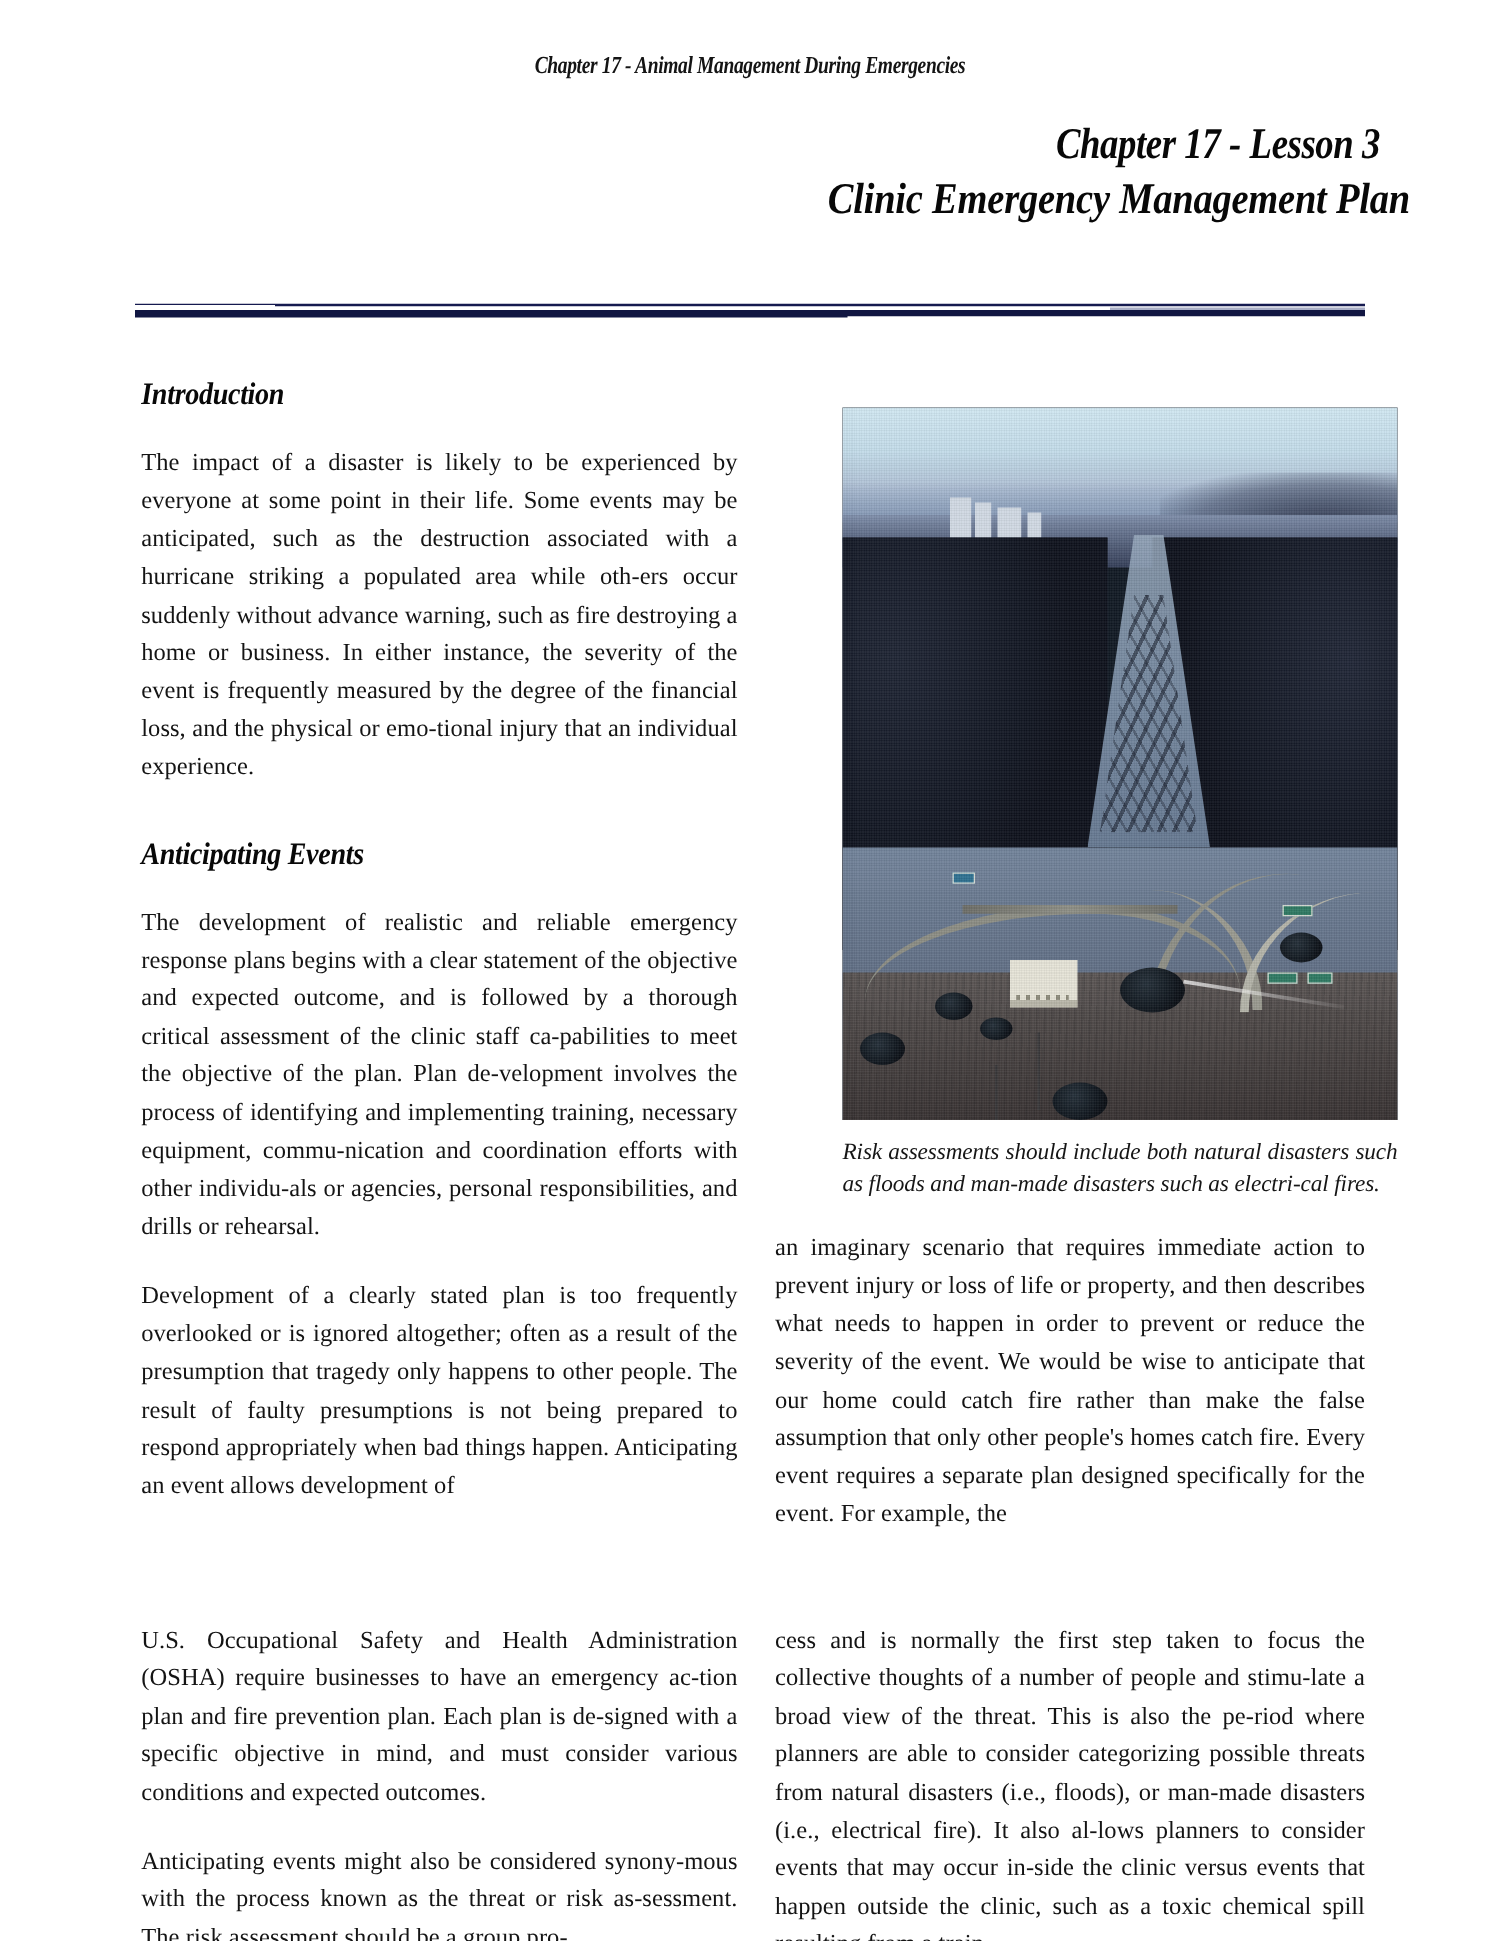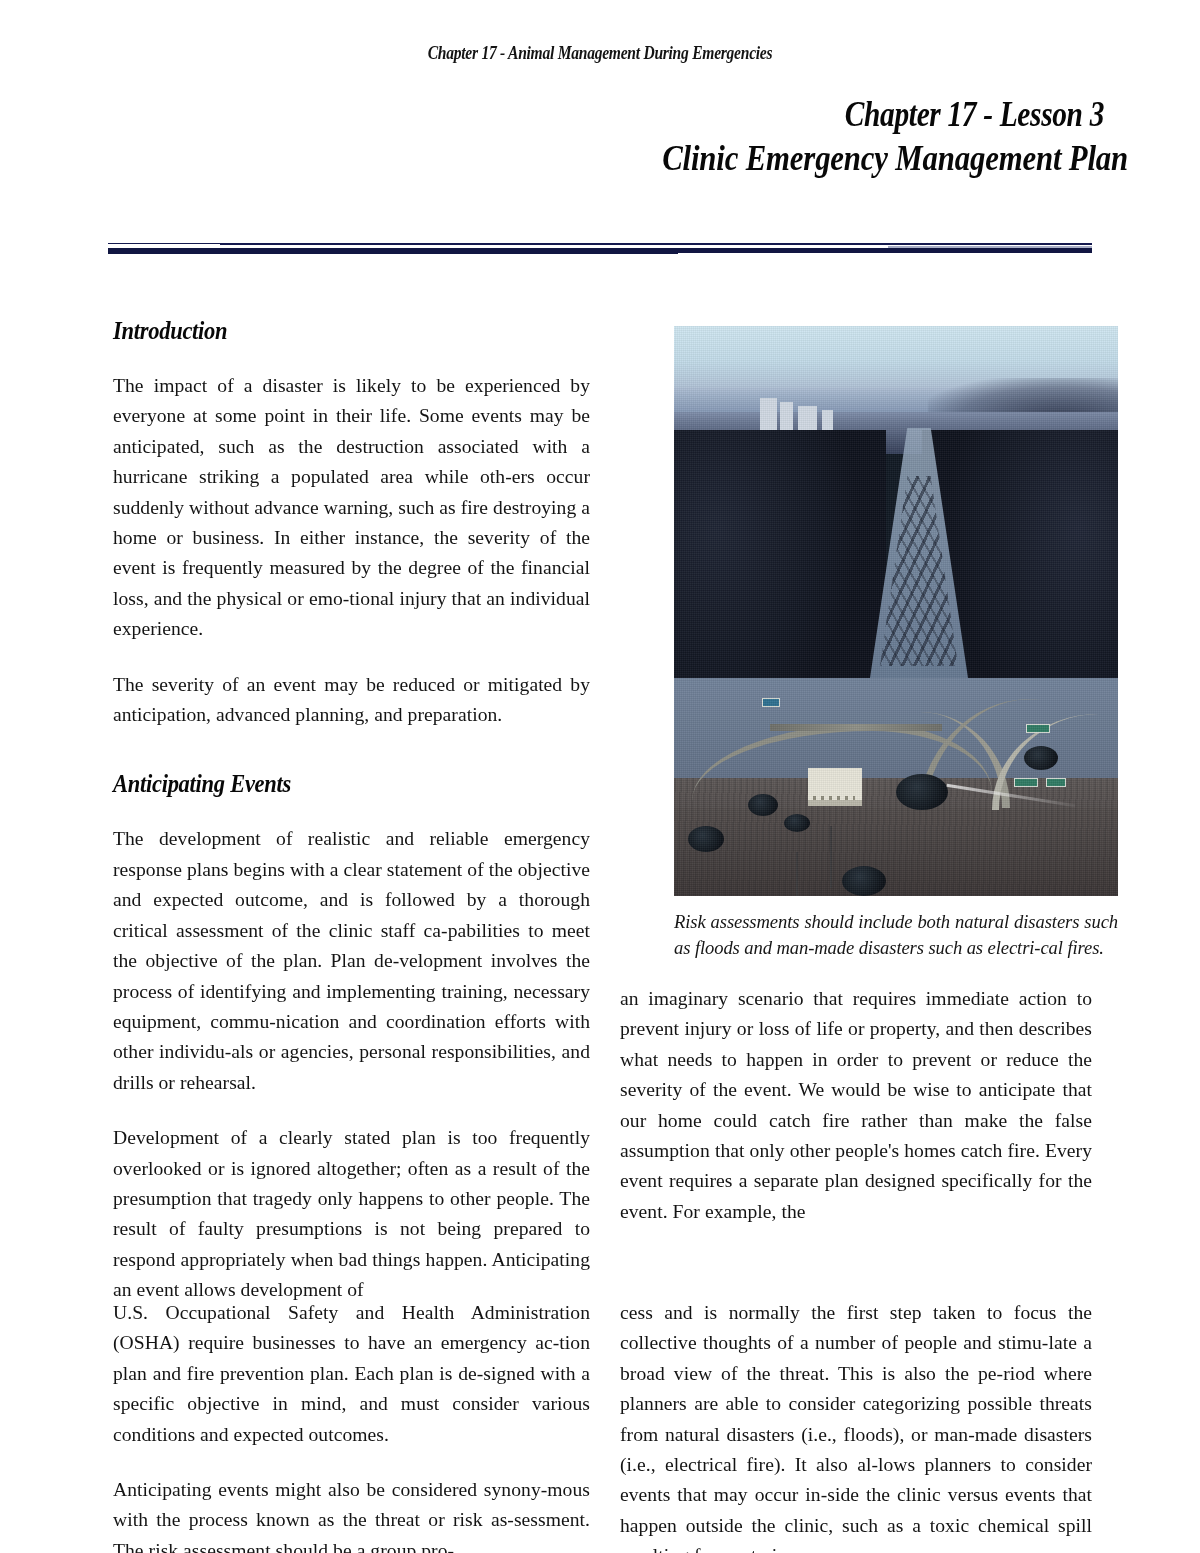--- a/index.html
+++ b/index.html
@@ -118,21 +118,21 @@
     top: 3px;
     width: 204px;
     height: 2px;
     background: #a9aec6;
   }
 
   
   .col-left {
     position: absolute;
     left: 113px;
-    top: 317px;
+    top: 302px;
     width: 477px;
   }
   .col-right-top {
     position: absolute;
     left: 620px;
     top: 984px;
     width: 472px;
   }
   .col-left-bottom {
     position: absolute;
@@ -398,21 +398,20 @@
     <div class="notch-a"></div>
     <div class="notch-b"></div>
   </div>
 
   <div class="col-left">
 
     <h2 class="section-heading">Introduction</h2>
 
     <p class="body-text">The impact of a disaster is likely to be experienced by everyone at some point in their life. Some events may be anticipated, such as the destruction associated with a hurricane striking a populated area while oth-ers occur suddenly without advance warning, such as fire destroying a home or business. In either instance, the severity of the event is frequently measured by the degree of the financial loss, and the physical or emo-tional injury that an individual experience.</p>
 
-    <p class="body-text">The severity of an event may be reduced or mitigated by anticipation, advanced planning, and preparation.</p>
 
     <h2 class="section-heading spaced-above">Anticipating Events</h2>
 
     <p class="body-text">The development of realistic and reliable emergency response plans begins with a clear statement of the objective and expected outcome, and is followed by a thorough critical assessment of the clinic staff ca-pabilities to meet the objective of the plan. Plan de-velopment involves the process of identifying and implementing training, necessary equipment, commu-nication and coordination efforts with other individu-als or agencies, personal responsibilities, and drills or rehearsal.</p>
 
     <p class="body-text continues">Development of a clearly stated plan is too frequently overlooked or is ignored altogether; often as a result of the presumption that tragedy only happens to other people. The result of faulty presumptions is not being prepared to respond appropriately when bad things happen. Anticipating an event allows development of</p>
   </div>
 
   <figure class="figure">
     <div class="photo">

